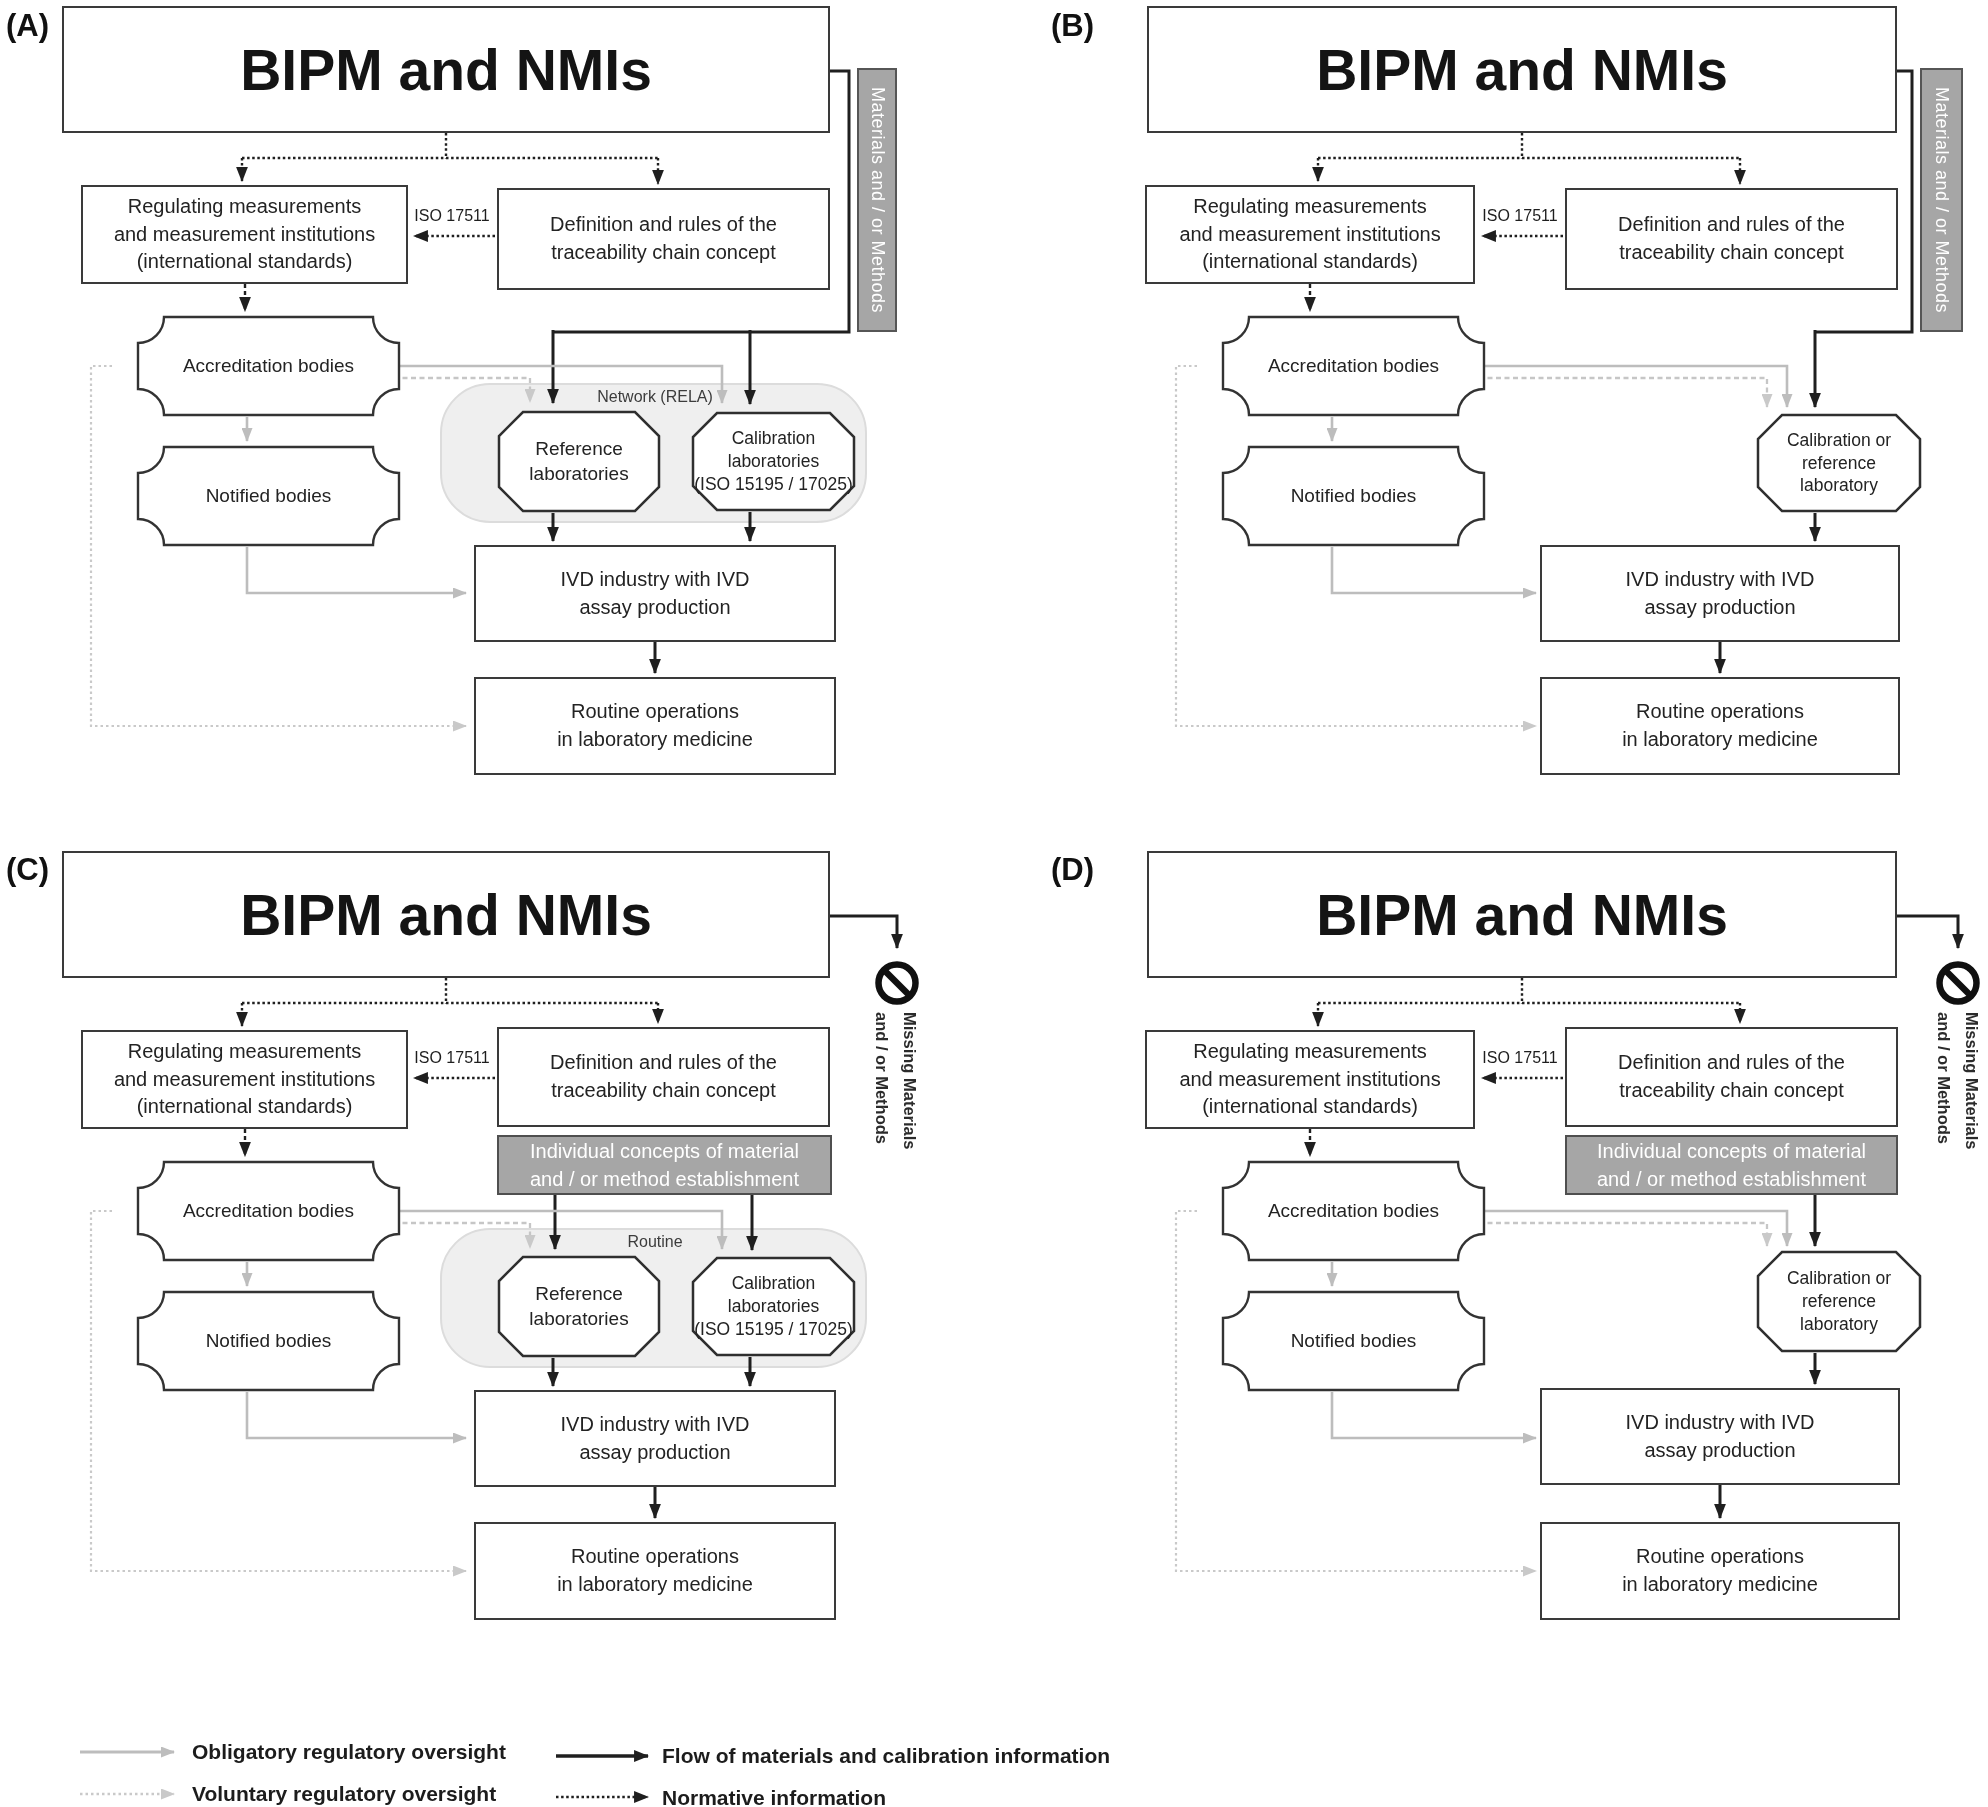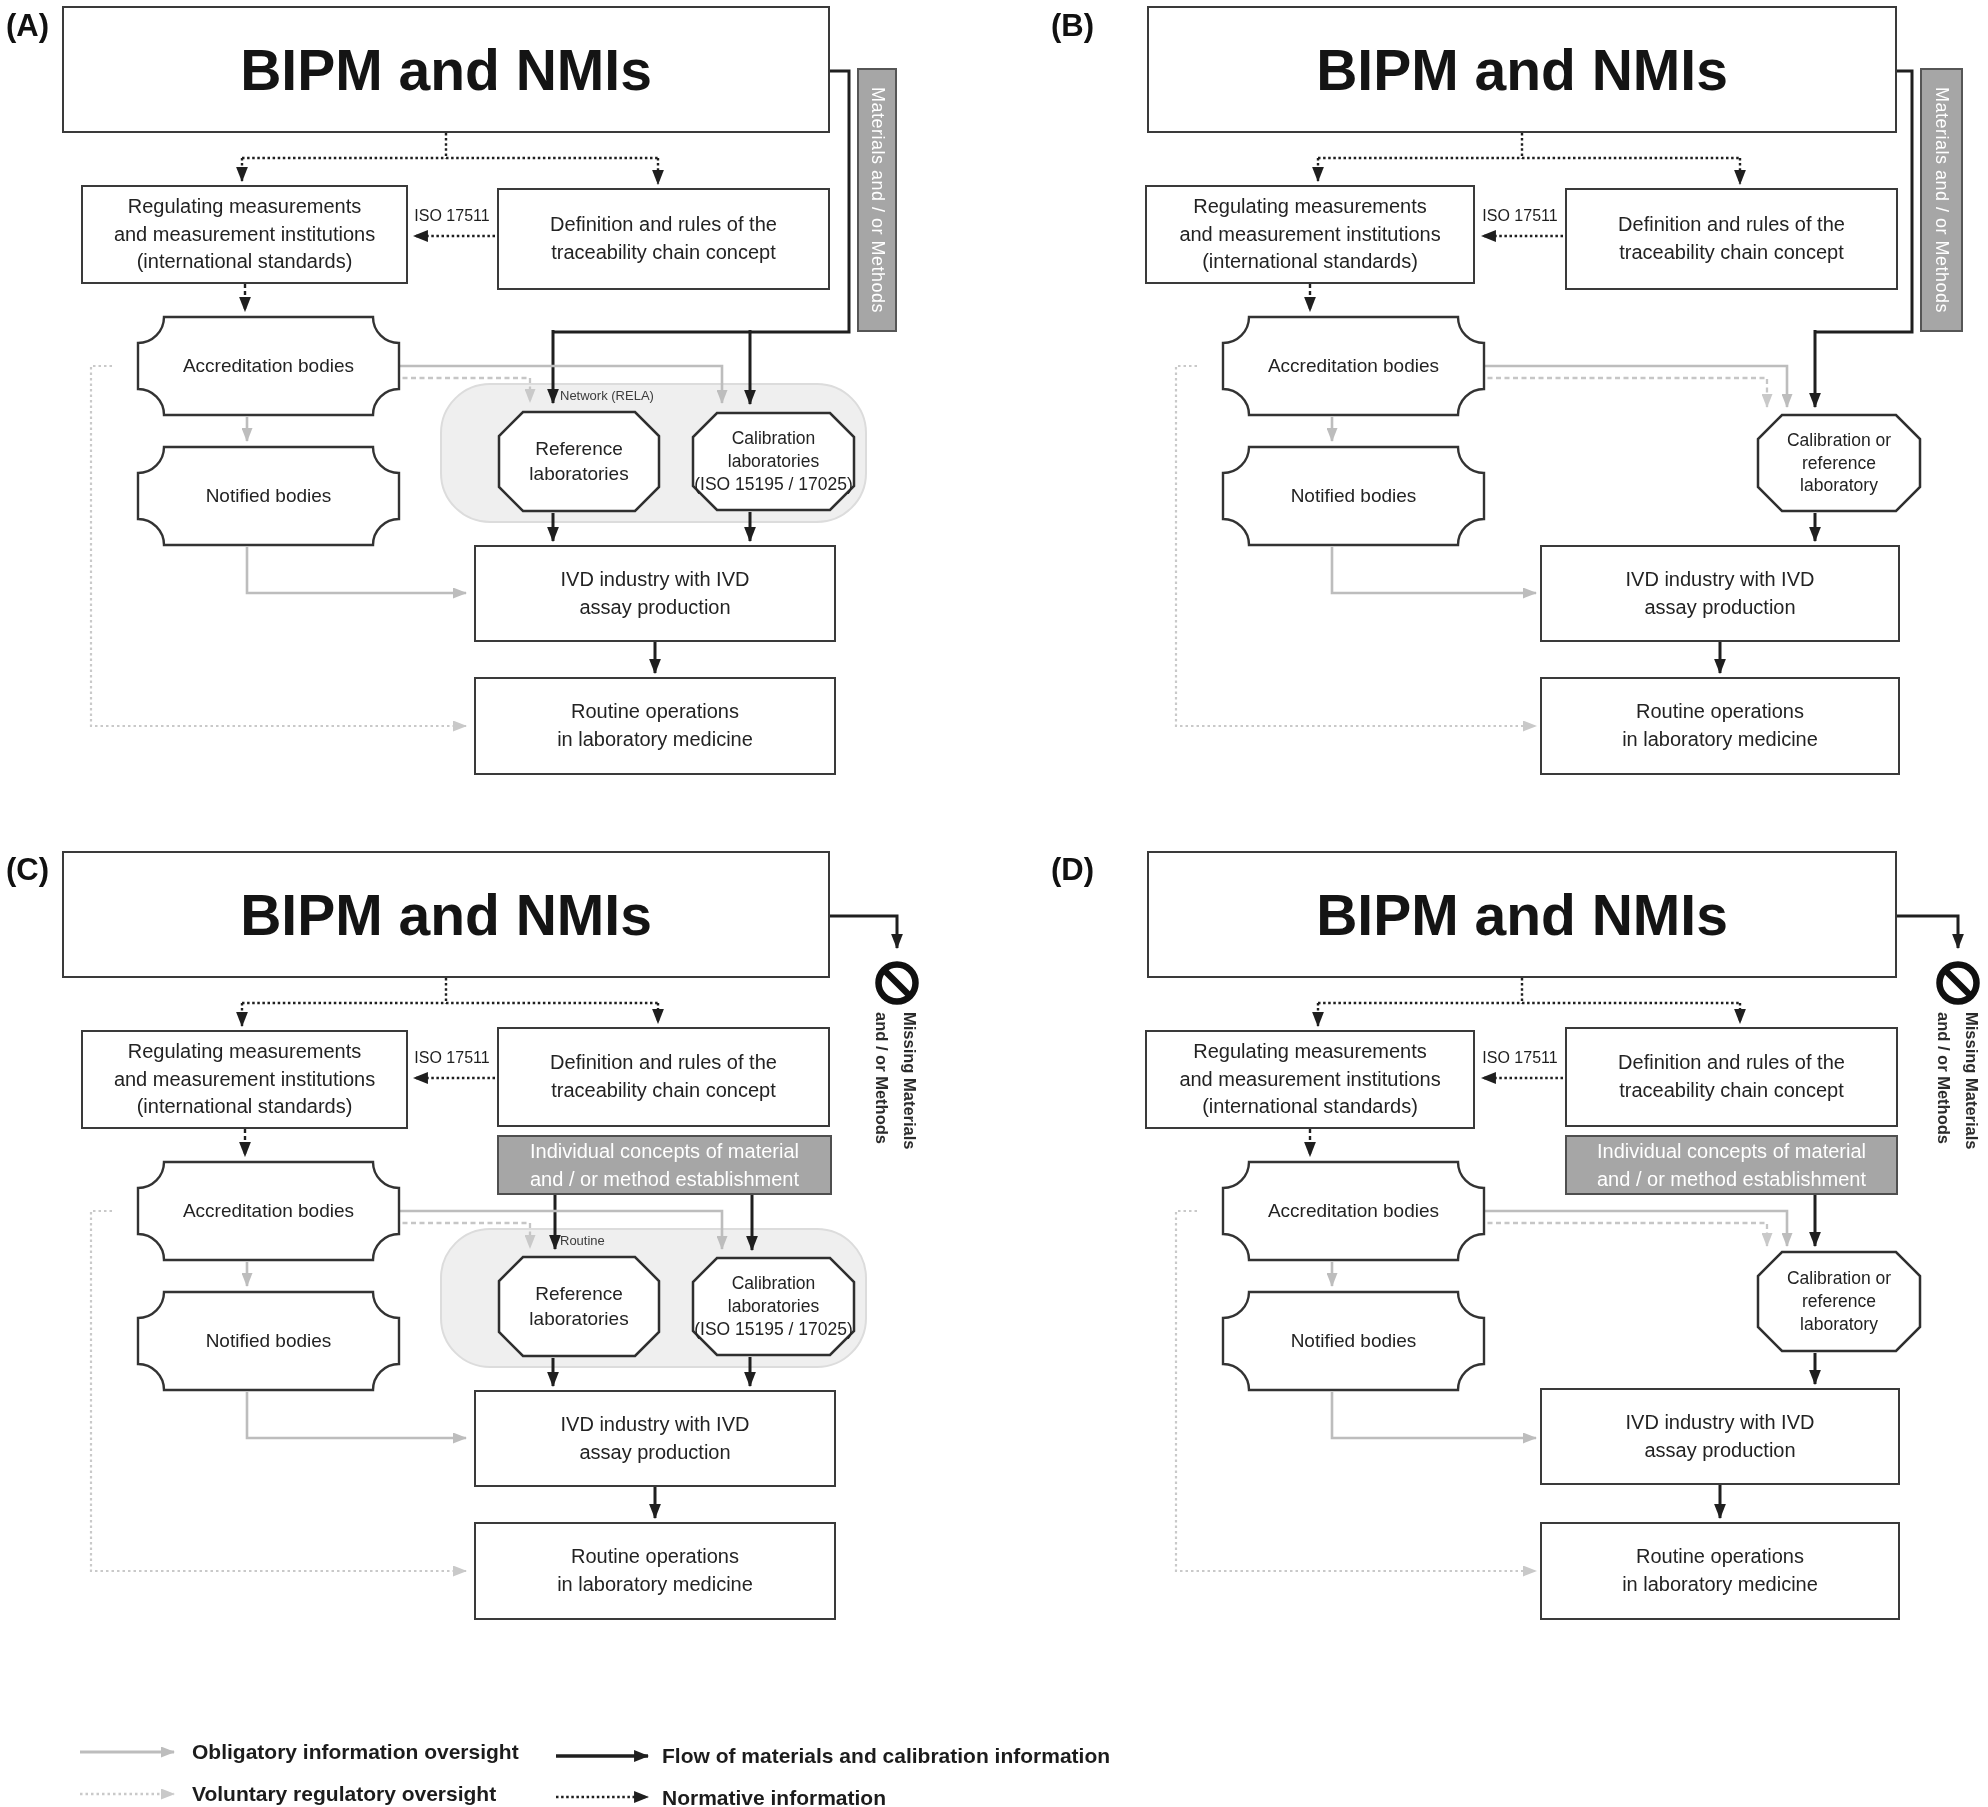--- a/index.html
+++ b/index.html
@@ -24,21 +24,21 @@
   
   .vbar{background:#a6a6a6;border:2px solid #565656;color:#fff;writing-mode:vertical-rl;
     display:flex;align-items:center;justify-content:center;font-size:18px;
     letter-spacing:0.5px;z-index:3;}
   .graybox{background:#a6a6a6;border:2.4px solid #4f4f4f;color:#fff;display:flex;
     align-items:center;justify-content:center;text-align:center;font-size:20.5px;
     line-height:1.4;z-index:3;}
   .missing{writing-mode:vertical-rl;font-weight:bold;font-size:16.5px;line-height:1.7;
     color:#2b2b2b;white-space:pre-line;z-index:3;}
   .iso{font-size:16px;color:#1e1e1e;text-align:center;z-index:3;}
-  .netlbl{font-size:13px;color:#3c3c3c;z-index:3;}
+  .netlbl{font-size:16px;color:#3c3c3c;text-align:center;z-index:3;}
   .legend-t{font-size:21px;font-weight:bold;color:#1c1c1c;z-index:3;}
   #wires{position:absolute;left:0;top:0;z-index:2;}
   .icon-no{z-index:3;}
 </style>
 </head>
 <body>
 
 <div id="canvas">
 
   <svg id="wires" width="1988" height="1807">
@@ -349,18 +349,18 @@
     </div>
   <div class="abs rect" style="left:1540px;top:1388px;width:360px;height:97px;">
       <span class="lbl t20">IVD industry with IVD
 assay production</span>
     </div>
   <div class="abs rect" style="left:1540px;top:1522px;width:360px;height:98px;">
       <span class="lbl t20">Routine operations
 in laboratory medicine</span>
     </div>
 
-  <div class="abs legend-t" style="left:192px;top:1740px;">Obligatory information oversight</div>
+  <div class="abs legend-t" style="left:192px;top:1740px;">Obligatory regulatory oversight</div>
   <div class="abs legend-t" style="left:192px;top:1782px;">Voluntary regulatory oversight</div>
   <div class="abs legend-t" style="left:662px;top:1744px;text-align:right;">Flow of materials and calibration information</div>
   <div class="abs legend-t" style="left:662px;top:1786px;">Normative information</div>
 
 </div>
 
 </body></html>

